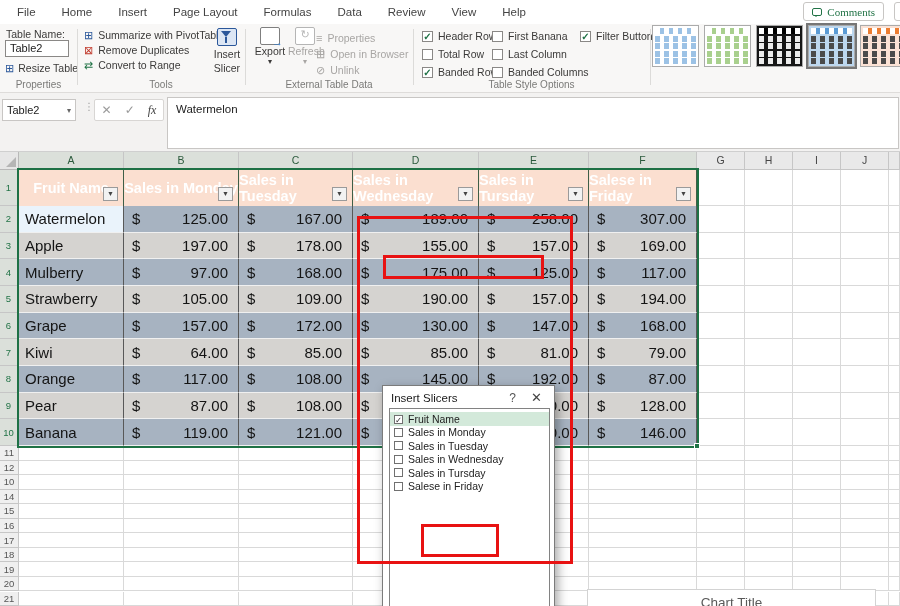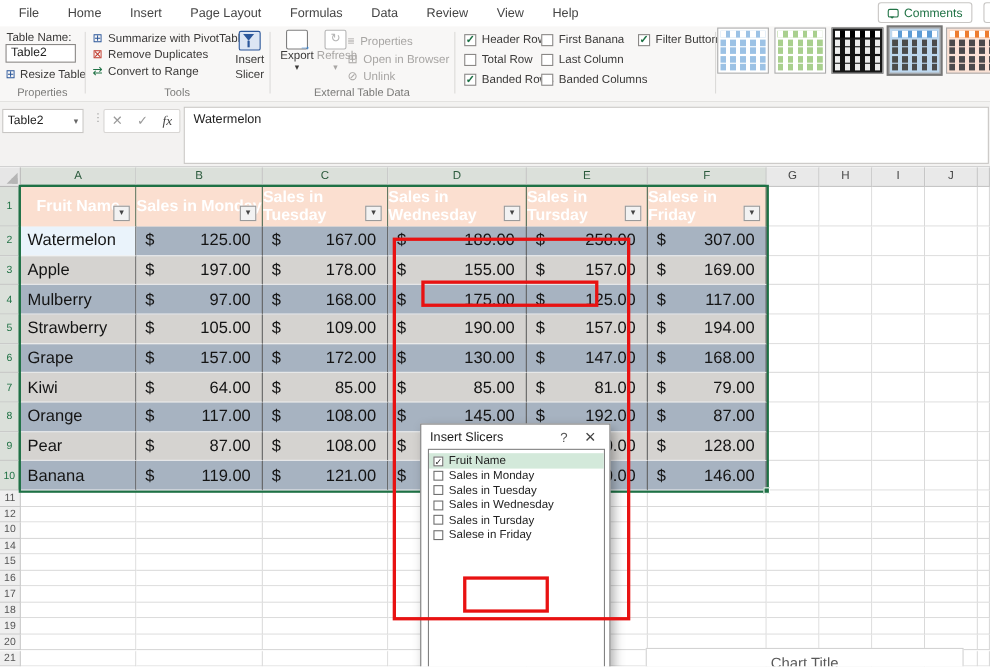--- a/index.html
+++ b/index.html
@@ -5,21 +5,21 @@
   * { margin:0; padding:0; box-sizing:border-box; }
   html,body { width:900px; height:606px; overflow:hidden; }
   body { font-family:"Liberation Sans", sans-serif; background:#fff; position:relative; }
   .screen { position:absolute; inset:0; width:900px; height:606px; background:#fff; }
 
   
   .tabbar { position:absolute; left:0; top:0; width:900px; height:24px; background:#fff; }
   .tabs { position:absolute; left:4px; top:0; height:24px; display:flex; align-items:center; }
   .tab { padding:0 13px; font-size:11.5px; color:#444; height:24px; line-height:24px; cursor:default; white-space:nowrap; }
   .tab.active { color:#217346; font-weight:bold; border-bottom:3px solid #217346; }
-  .comments-btn { position:absolute; right:16px; top:2px; height:19px; border:1px solid #c8c6c4; border-radius:3px; background:#fff; display:flex; align-items:center; padding:0 8px; gap:5px; font-size:11px; color:#217346; }
+  .comments-btn { position:absolute; right:16px; top:2px; height:19px; border:1px solid #c8c6c4; border-radius:3px; background:#fff; display:flex; align-items:center; padding:0 8px; gap:5px; font-size:11px; color:#217346;font-family:Liberation Serif, serif; }
   .bubble { width:10px; height:8px; border:1.5px solid #217346; border-radius:2px; position:relative; }
   .bubble::after { content:""; position:absolute; left:1px; bottom:-4px; border:2.5px solid transparent; border-top-color:#217346; }
   .sliver-btn { position:absolute; right:-6px; top:2px; width:12px; height:19px; border:1px solid #c8c6c4; border-radius:3px; background:#fff; }
 
   
   .ribbon { position:absolute; left:0; top:24px; width:900px; height:69px; background:#f8f7f6; border-bottom:1px solid #dedcda; font-size:10.5px; color:#3b3a39; }
   .vsep { position:absolute; top:5px; height:56px; width:1px; background:#dcdbd9; }
   .group-label { position:absolute; bottom:2px; font-size:10px; color:#7a7a78; text-align:center; white-space:nowrap; }
   .tn-label { position:absolute; left:6px; top:4px; }
   .tn-input { position:absolute; left:5px; top:16px; width:64px; height:17px; background:#fff; border:1px solid #8a8886; font-size:11px; padding:1px 4px; color:#222; }
@@ -199,20 +199,21 @@
         </div>
         <div class="cb-item" style="left: 492px; top: 42px;">
           <div class="cbx"></div>
           <div>Banded Columns</div>
         </div>
         <div class="cb-item" style="left: 580px; top: 6px;">
           <div class="cbx">✓</div>
           <div>Filter Button</div>
         </div>
       </div>
+    <div class="group-label" style="left:413px; width:237px;">Table Style Options</div>
     <div class="vsep" style="left:650px;"></div>
 
     <div class="gallery" id="gallery">
         <div class="thumb" style="background: rgb(255, 255, 255);">
           <div class="th-row" style="background: repeating-linear-gradient(90deg, rgb(255, 255, 255) 0px, rgb(255, 255, 255) 5px, rgb(156, 194, 229) 5px, rgb(156, 194, 229) 9px) rgb(156, 194, 229);"></div>
           <div class="th-row" style="background: repeating-linear-gradient(90deg, rgb(156, 194, 229) 0px, rgb(156, 194, 229) 5px, transparent 5px, transparent 9px);"></div>
           <div class="th-row" style="background: repeating-linear-gradient(90deg, rgb(156, 194, 229) 0px, rgb(156, 194, 229) 5px, transparent 5px, transparent 9px);"></div>
           <div class="th-row" style="background: repeating-linear-gradient(90deg, rgb(156, 194, 229) 0px, rgb(156, 194, 229) 5px, transparent 5px, transparent 9px);"></div>
           <div class="th-row" style="background: repeating-linear-gradient(90deg, rgb(156, 194, 229) 0px, rgb(156, 194, 229) 5px, transparent 5px, transparent 9px);"></div>
         </div>

